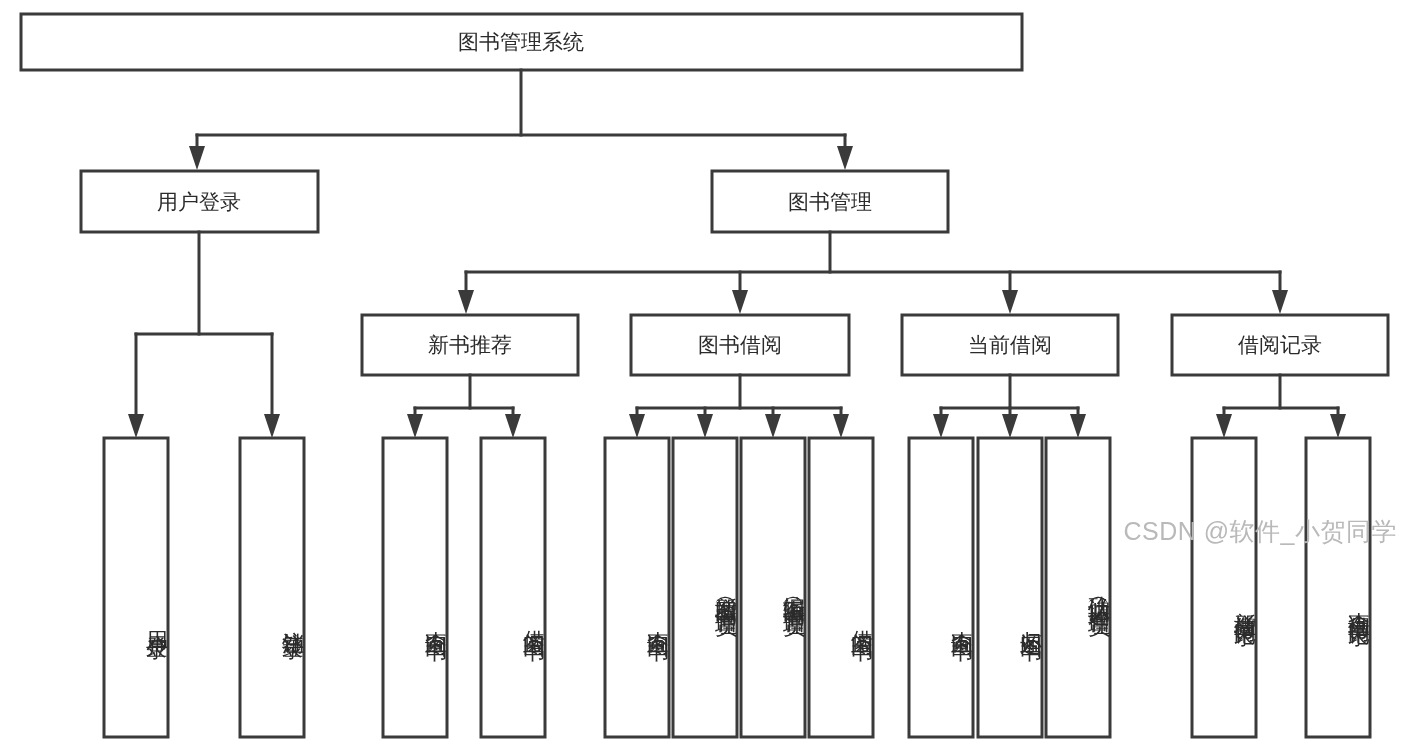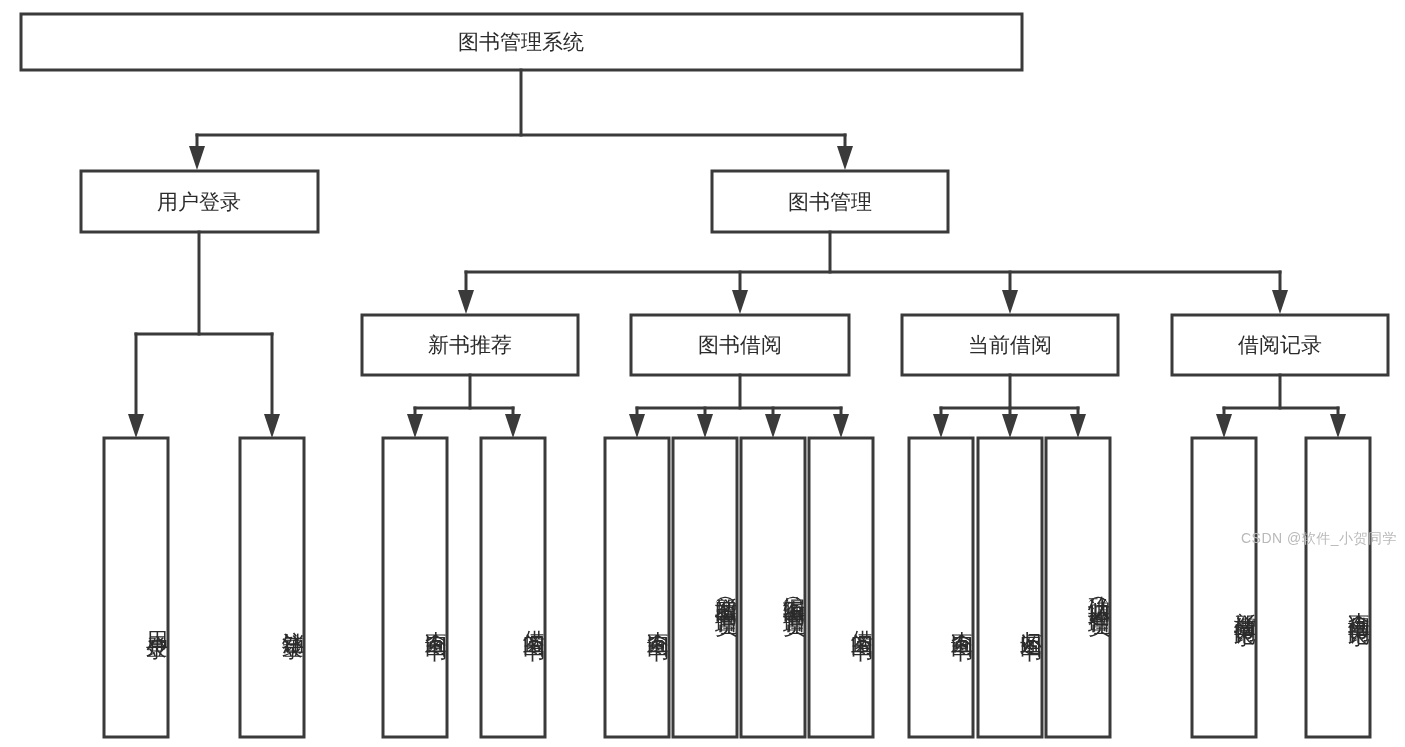--- a/index.html
+++ b/index.html
@@ -62,21 +62,21 @@
     align-items: flex-start;
     justify-content: center;
     white-space: nowrap;
     pointer-events: none;
   }
   .watermark {
     position: absolute;
     right: 8px;
     bottom: 6px;
     font-family: "Liberation Sans", "DejaVu Sans", sans-serif;
-    font-size: 14px;
+    font-size: 25px;
     color: #b9b9b9;
     white-space: nowrap;
     letter-spacing: 0.5px;
   }
 </style>
 </head>
 <body>
 
 <div id="diagram-root">
 

